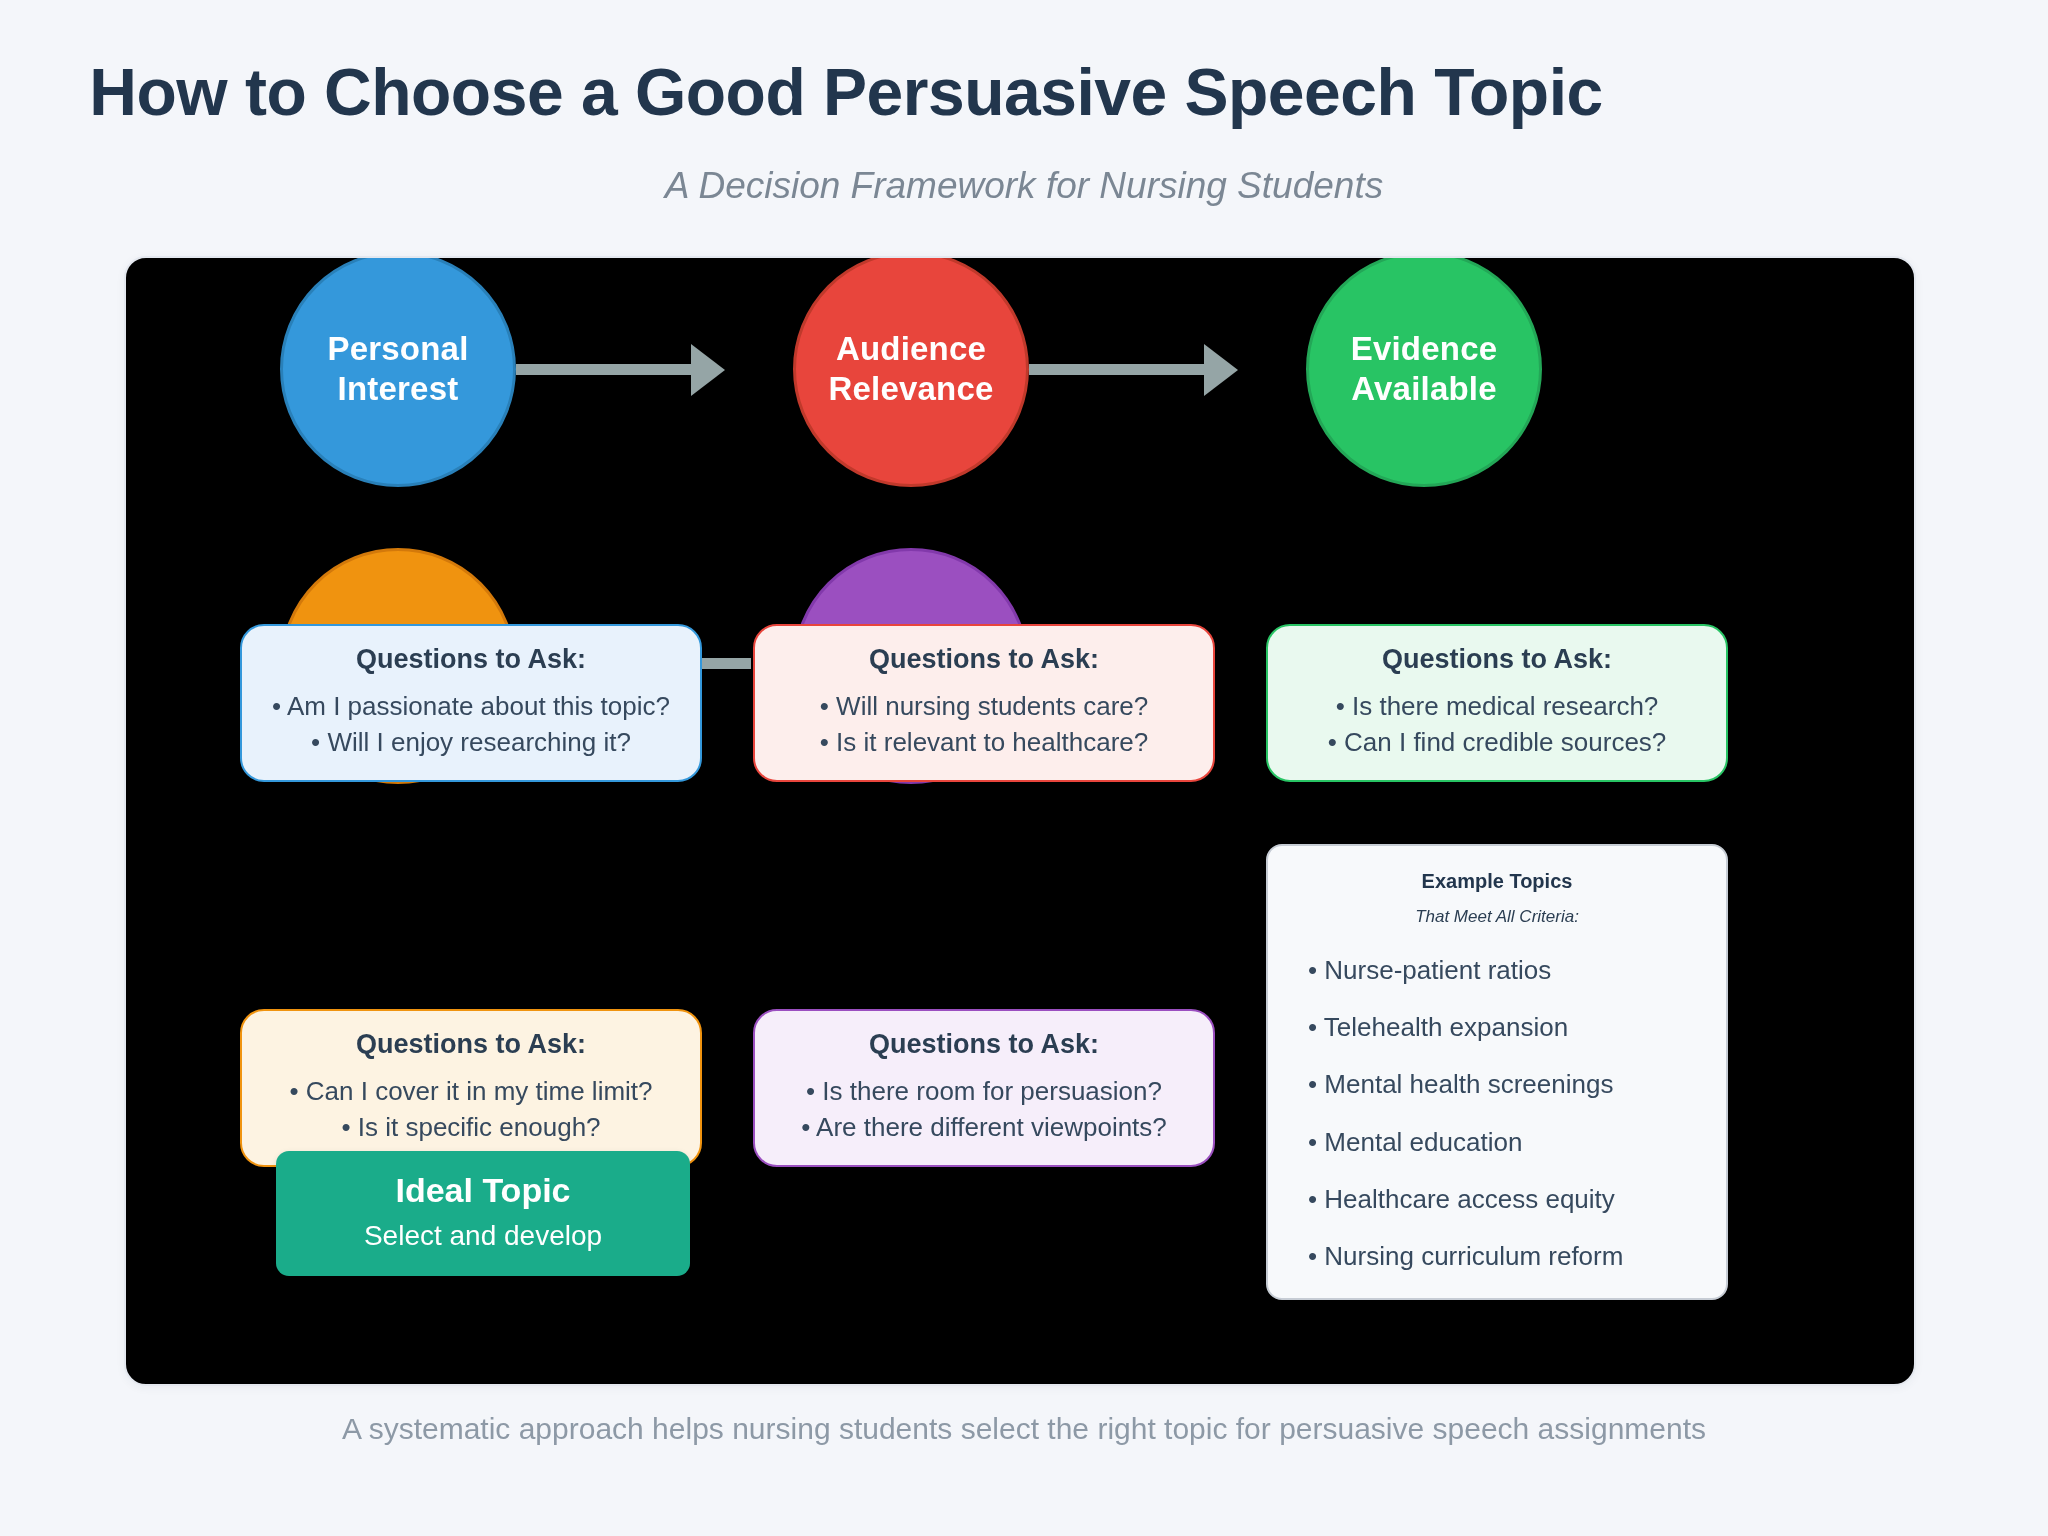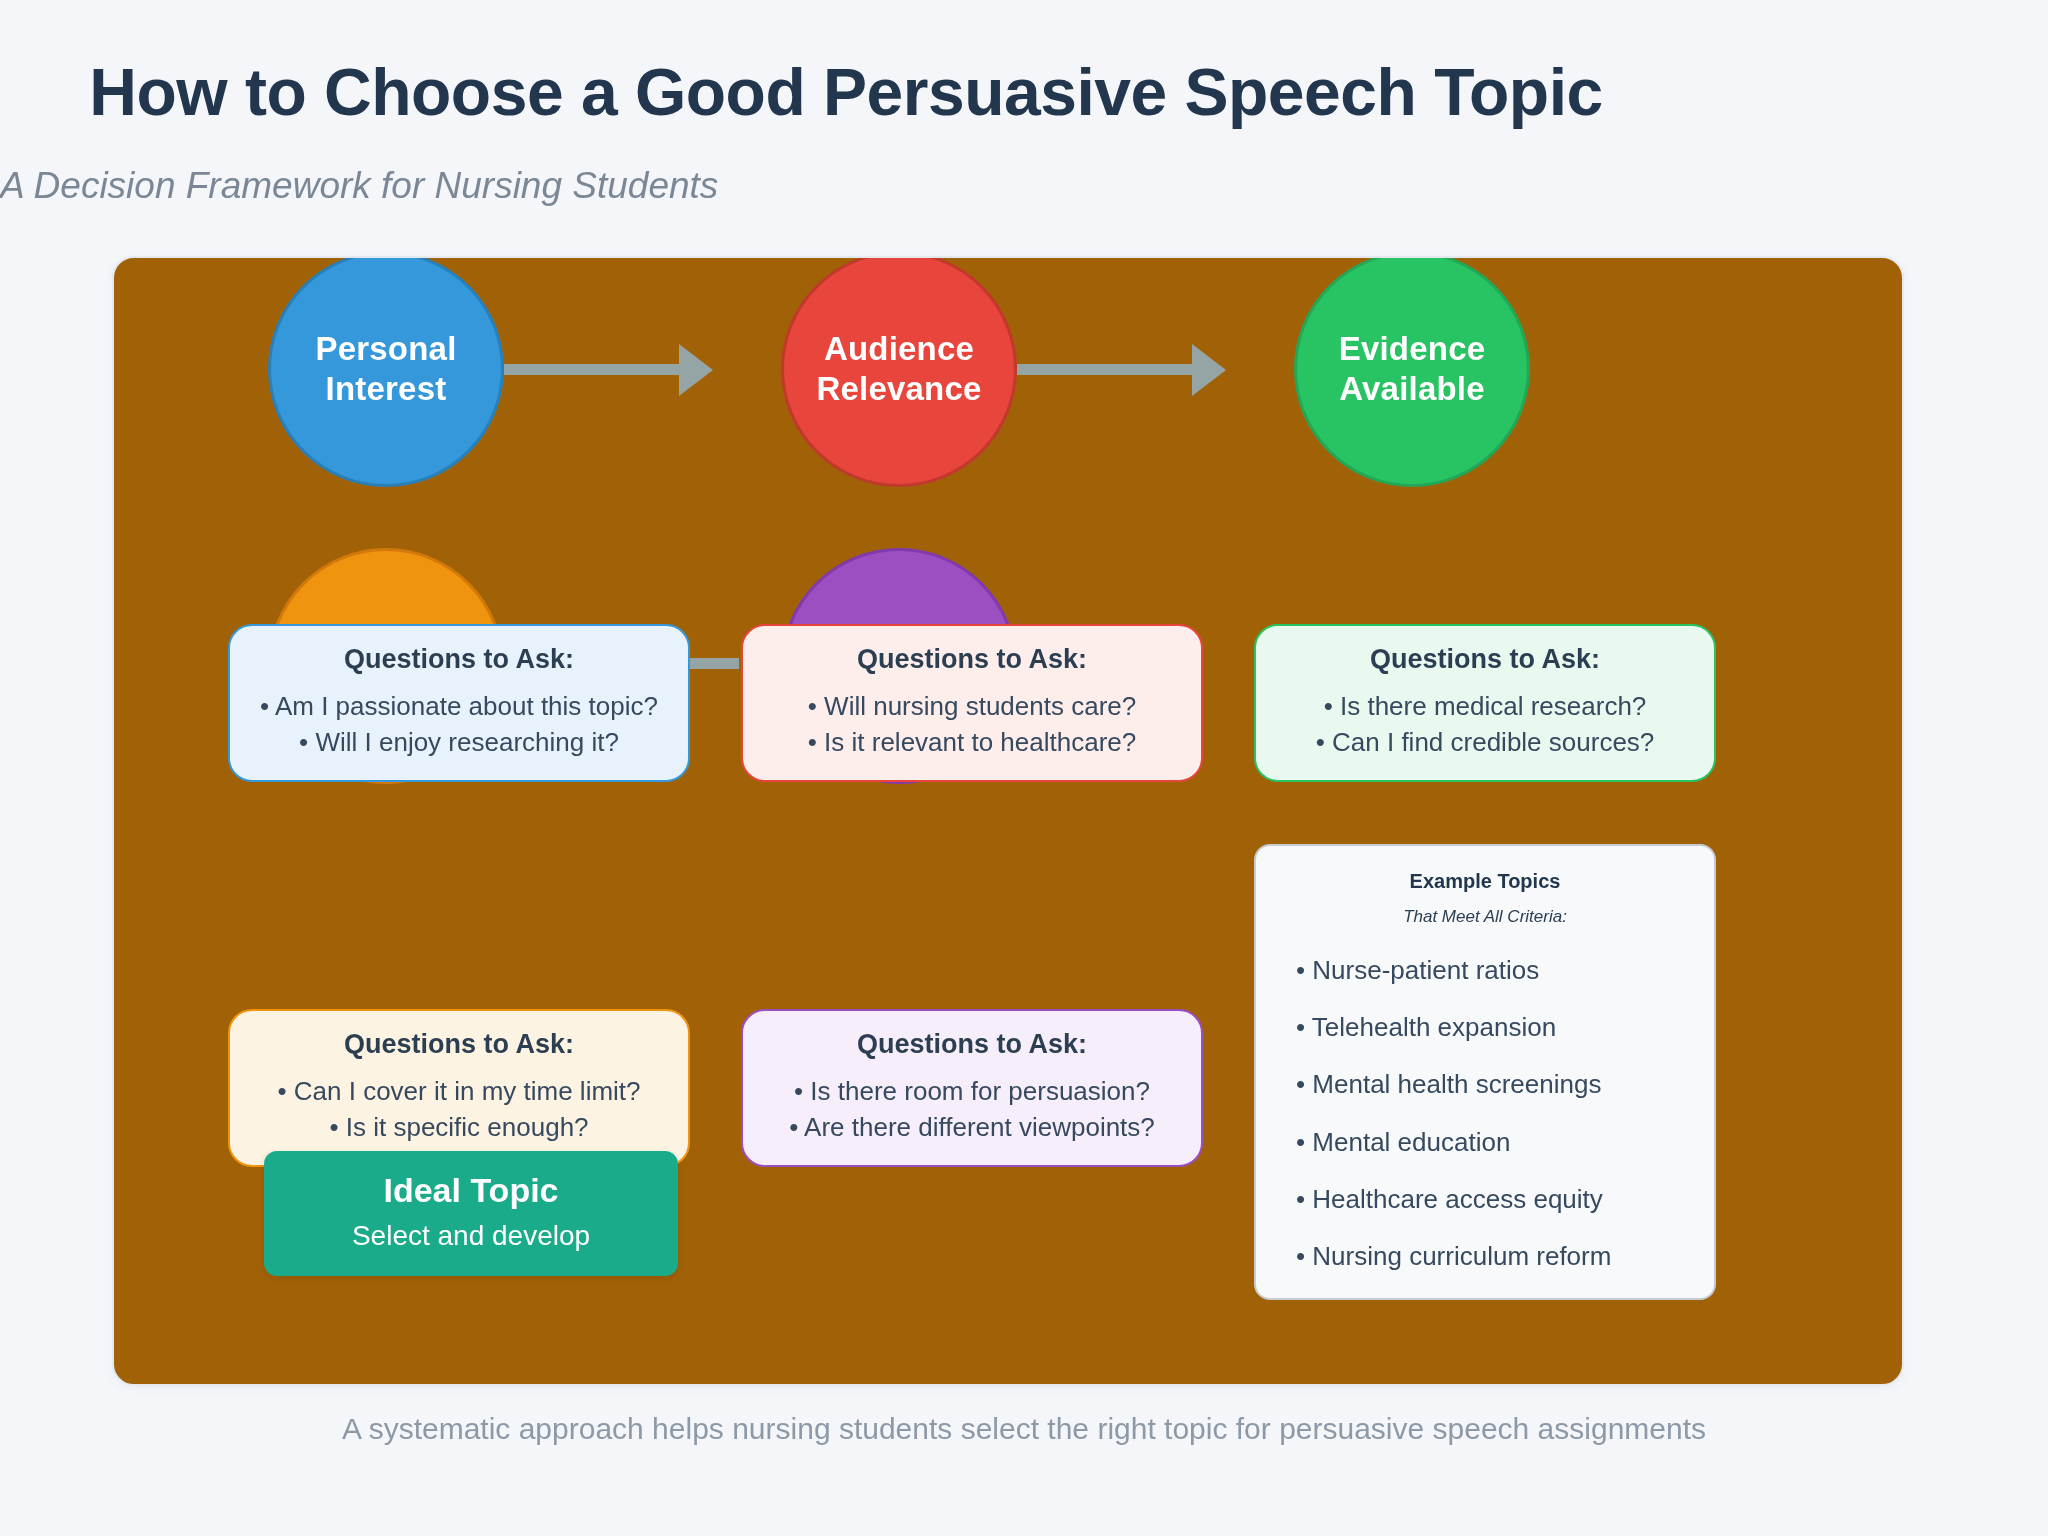--- a/index.html
+++ b/index.html
@@ -28,33 +28,33 @@
     font-size: 66px;
     font-weight: 700;
     color: #22364d;
     letter-spacing: -0.5px;
     line-height: 1.1;
   }
   .page-subtitle {
     position: absolute;
     left: 0; top: 165px;
     width: 2048px;
-    text-align: left;
+    text-align: center;
     font-size: 37px;
     font-style: italic;
     font-weight: 400;
     color: #7b8794;
   }
 
   
   .canvas-card {
     position: absolute;
-    left: 112px; top: 256px;
+    left: 124px; top: 256px;
     width: 1792px; height: 1130px;
-    background: #a16207;
+    background: #000000;
     border: 2px solid #e4e8ef;
     border-radius: 22px;
     box-shadow: 0 2px 10px rgba(34,54,77,.05);
     overflow: hidden;
   }
 
   
   .arrow-shaft {
     position: absolute;
     height: 11px;

